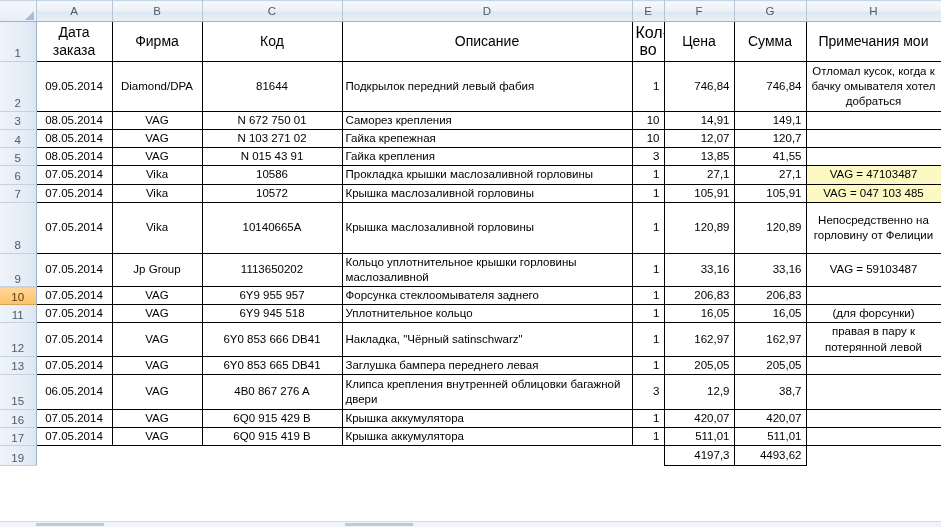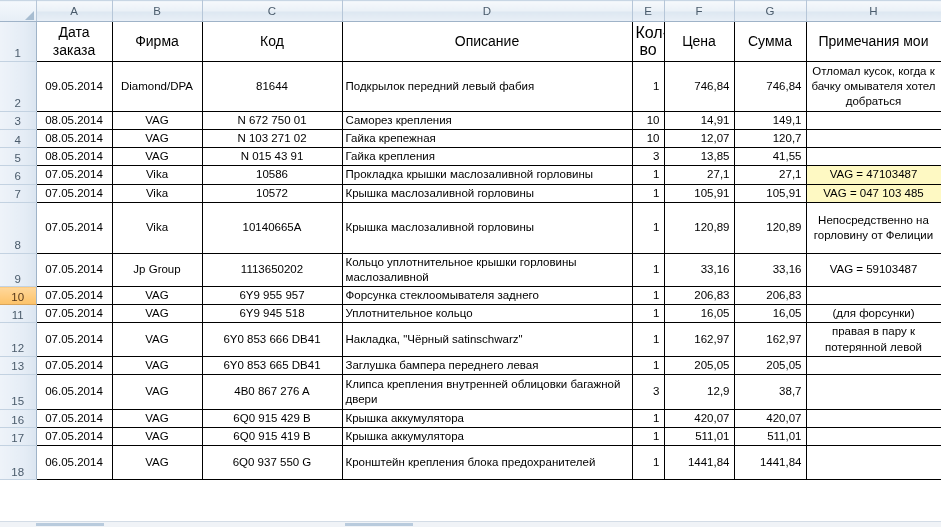--- a/index.html
+++ b/index.html
@@ -351,32 +351,32 @@
         <td class="cell c-center">07.05.2014</td>
         <td class="cell c-center">VAG</td>
         <td class="cell c-center">6Q0 915 419 B</td>
         <td class="cell c-left">Крышка аккумулятора</td>
         <td class="cell c-right">1</td>
         <td class="cell c-right">511,01</td>
         <td class="cell c-right">511,01</td>
         <td class="cell c-center"></td>
       </tr>
 
-      <tr style="height:34px;">
-        <td class="rowhdr">18</td>
-        <td class="cell c-center">06.05.2014</td>
-        <td class="cell c-center">VAG</td>
-        <td class="cell c-center">6Q0 937 550 G</td>
-        <td class="cell c-left">Кронштейн крепления блока предохранителей</td>
-        <td class="cell c-right">1</td>
-        <td class="cell c-right">1441,84</td>
-        <td class="cell c-right">1441,84</td>
-        <td class="cell c-center"></td>
-      </tr>
-
+
+      <tr style="height:20px;">
+        <td class="rowhdr">19</td>
+        <td class="cell noborder"></td>
+        <td class="cell noborder"></td>
+        <td class="cell noborder"></td>
+        <td class="cell noborder"></td>
+        <td class="cell noborder"></td>
+        <td class="cell c-right">4197,3</td>
+        <td class="cell c-right">4493,62</td>
+        <td class="cell noborder"></td>
+      </tr>
 
     </tbody>
   </table>
 
   <div class="hscroll">
     <div class="thumb-a"></div>
     <div class="thumb-b"></div>
   </div>
 
 </div>

